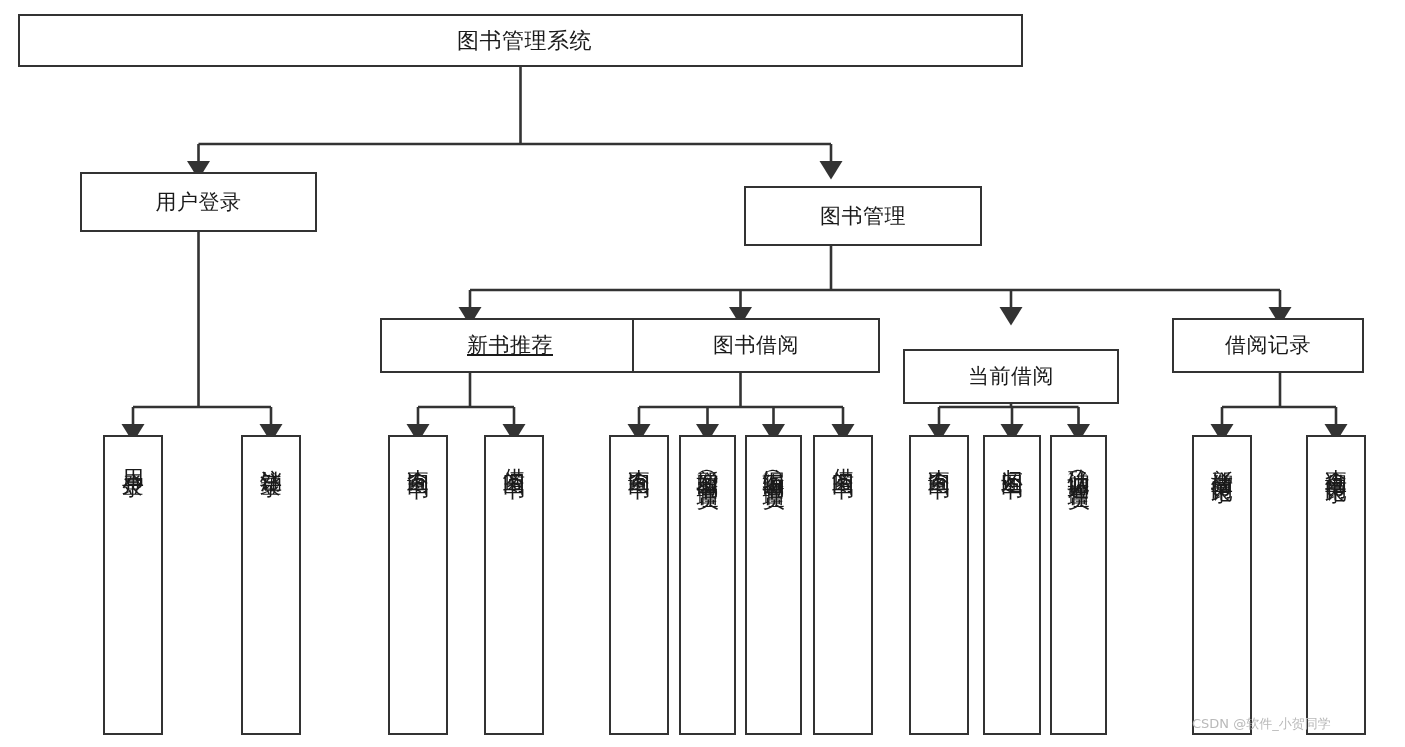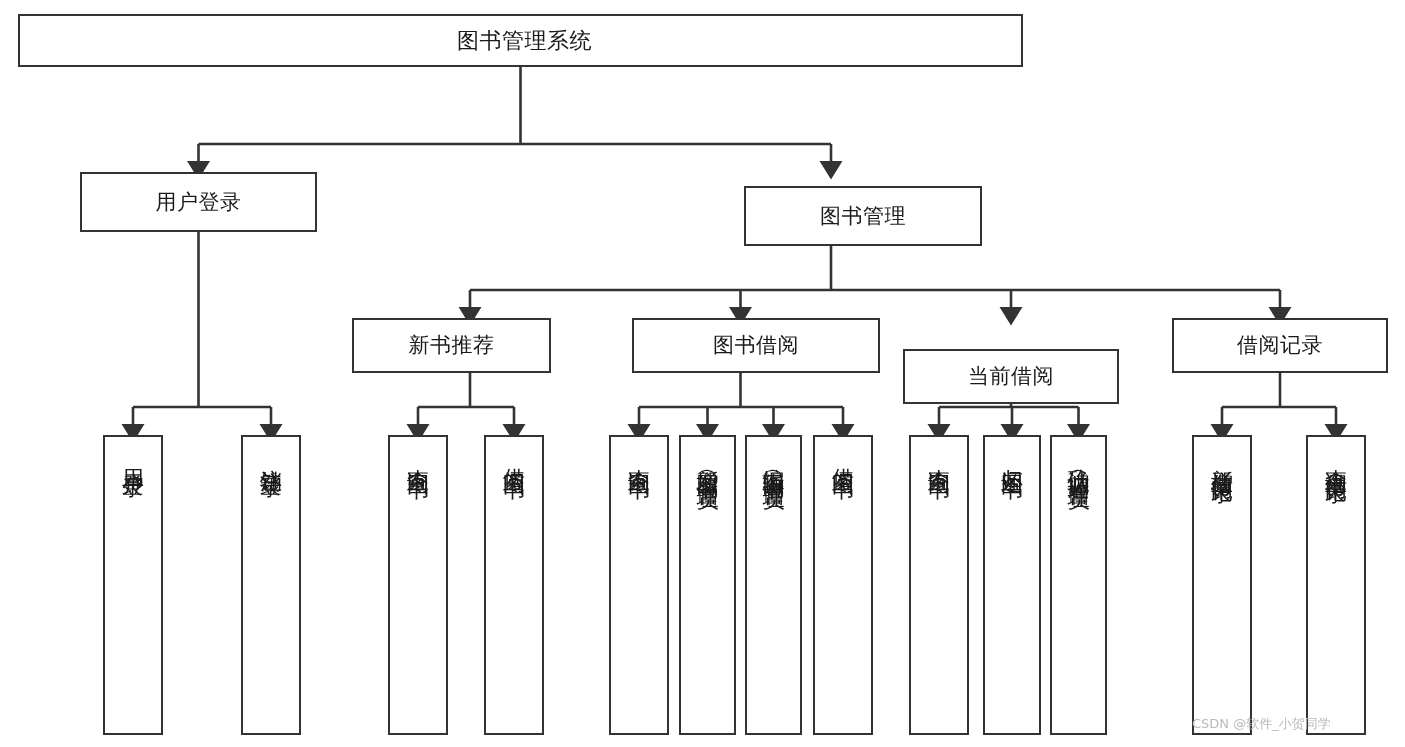--- a/index.html
+++ b/index.html
@@ -119,30 +119,30 @@
   <div class="watermark" style="left:1192px; top:715px;">CSDN @软件_小贺同学</div>
 <div class="node horiz root" style="left: 18px; top: 14px; width: 1005px; height: 53px;">
       <span class="label">图书管理系统</span>
     </div>
     <div class="node horiz" style="left: 80px; top: 172px; width: 237px; height: 60px;">
       <span class="label">用户登录</span>
     </div>
     <div class="node horiz" style="left: 712px; top: 186px; width: 238px; height: 60px; margin-left: 32px;">
       <span class="label">图书管理</span>
     </div>
-    <div class="node horiz" style="left: 352px; top: 318px; width: 199px; height: 55px;">
+    <div class="node horiz" style="left: 380px; top: 318px; width: 260px; height: 55px; text-decoration: underline;">
       <span class="label">新书推荐</span>
     </div>
     <div class="node horiz" style="left: 632px; top: 318px; width: 248px; height: 55px;">
       <span class="label">图书借阅</span>
     </div>
     <div class="node horiz" style="left: 903px; top: 318px; width: 216px; height: 55px; margin-top: 31px;">
       <span class="label">当前借阅</span>
     </div>
-    <div class="node horiz" style="left: 1172px; top: 318px; width: 216px; height: 55px;">
+    <div class="node horiz" style="left: 1172px; top: 318px; width: 192px; height: 55px;">
       <span class="label">借阅记录</span>
     </div>
     <div class="node vert" style="left: 103px; top: 435px; width: 60px; height: 300px;">
       <span class="label">用户登录</span>
     </div>
     <div class="node vert" style="left: 241px; top: 435px; width: 60px; height: 300px;">
       <span class="label">注销登录</span>
     </div>
     <div class="node vert" style="left: 388px; top: 435px; width: 60px; height: 300px;">
       <span class="label">查询图书</span>

